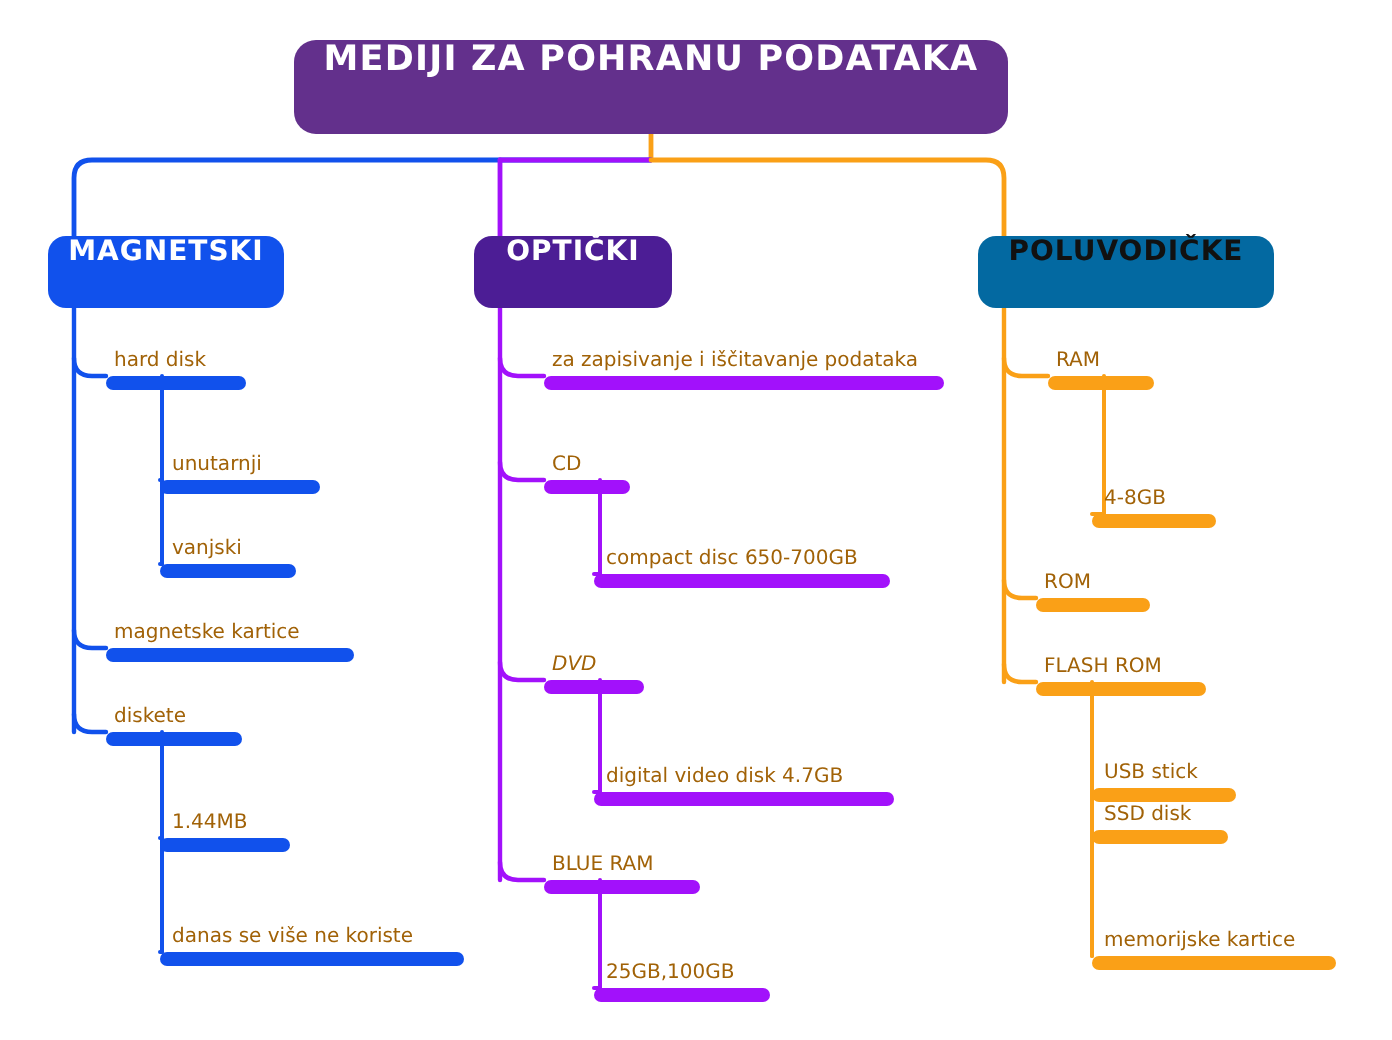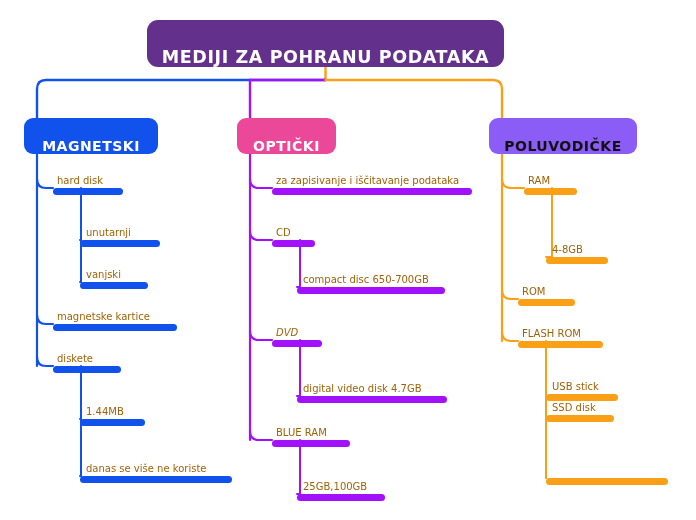--- a/index.html
+++ b/index.html
@@ -26,21 +26,21 @@
     top: 0;
     width: 696px;
     height: 520px;
     pointer-events: none;
   }
 
   
   .node {
     position: absolute;
     display: flex;
-    align-items: flex-end;
+    align-items: flex-start;
     justify-content: center;
     border-radius: 9px;
     box-sizing: border-box;
     white-space: nowrap;
     letter-spacing: 0.4px;
   }
   .node-root {
     font-size: 17.5px;
     font-weight: bold;
     color: #ffffff;
@@ -116,29 +116,29 @@
       <path d="M 546 341 L 546 478" fill="none" stroke="#FAA017" stroke-width="2" stroke-linecap="round"></path>
       <path d="M 546 394 L 546 394" fill="none" stroke="#FAA017" stroke-width="2" stroke-linecap="round"></path>
       <path d="M 546 436 L 546 436" fill="none" stroke="#FAA017" stroke-width="2" stroke-linecap="round"></path>
       <path d="M 546 478 L 546 478" fill="none" stroke="#FAA017" stroke-width="2" stroke-linecap="round"></path>
     </svg>
 
   <div class="node node-root" id="node-root" style="left: 147px; top: 20px; width: 357px; height: 47px; background: rgb(99, 48, 140); color: rgb(255, 255, 255);">
     <span>MEDIJI ZA POHRANU PODATAKA</span>
   </div>
 
-  <div class="node node-branch" id="node-magnetski" style="left: 24px; top: 118px; width: 134px; height: 36px; background: rgb(17, 81, 236); color: rgb(255, 255, 255);">
+  <div class="node node-branch" id="node-magnetski" style="left: 24px; top: 118px; width: 118px; height: 36px; background: rgb(17, 81, 236); color: rgb(255, 255, 255);">
     <span>MAGNETSKI</span>
   </div>
 
-  <div class="node node-branch" id="node-opticki" style="left: 237px; top: 118px; width: 99px; height: 36px; background: #ec4899; color: rgb(255, 255, 255);">
+  <div class="node node-branch" id="node-opticki" style="left: 237px; top: 118px; width: 99px; height: 36px; background: #4c1d95; color: rgb(255, 255, 255);">
     <span>OPTIČKI</span>
   </div>
 
-  <div class="node node-branch" id="node-poluvodicke" style="left: 489px; top: 118px; width: 148px; height: 36px; background: #8b5cf6; color: rgb(17, 17, 17);">
+  <div class="node node-branch" id="node-poluvodicke" style="left: 489px; top: 118px; width: 148px; height: 36px; background: #0369a1; color: rgb(17, 17, 17);">
     <span>POLUVODIČKE</span>
   </div>
 
   <div id="leaf-layer">
       <div class="leaf" style="left: 53px; top: 172px; width: 70px; height: 23px;">
         <div class="leaf-label" style="left: 4px;">hard disk</div>
         <div class="leaf-bar" style="width: 70px; background: rgb(17, 81, 236);"></div>
       </div>
       <div class="leaf" style="left: 80px; top: 224px; width: 80px; height: 23px;">
         <div class="leaf-label" style="left: 6px;">unutarnji</div>
@@ -210,17 +210,18 @@
       </div>
       <div class="leaf" style="left: 546px; top: 378px; width: 72px; height: 23px;">
         <div class="leaf-label" style="left: 6px;">USB stick</div>
         <div class="leaf-bar" style="width: 72px; background: rgb(250, 160, 23);"></div>
       </div>
       <div class="leaf" style="left: 546px; top: 399px; width: 68px; height: 23px; text-align: center;">
         <div class="leaf-label" style="left: 6px;">SSD disk</div>
         <div class="leaf-bar" style="width: 68px; background: rgb(250, 160, 23);"></div>
       </div>
       <div class="leaf" style="left: 546px; top: 462px; width: 122px; height: 23px;">
+        <div class="leaf-label" style="left: 6px;">memorijske kartice</div>
         <div class="leaf-bar" style="width: 122px; background: rgb(250, 160, 23);"></div>
       </div>
     </div>
 
 </div>
 
 </body></html>

